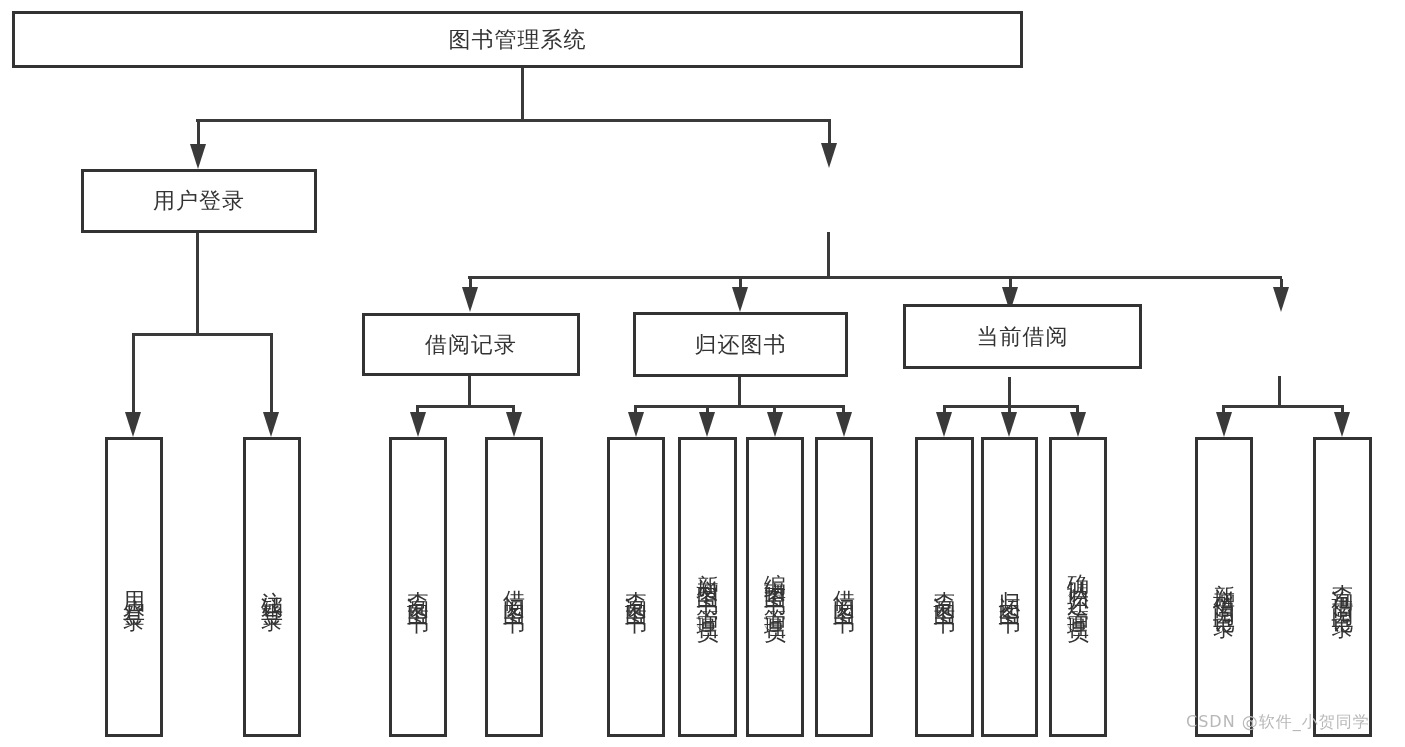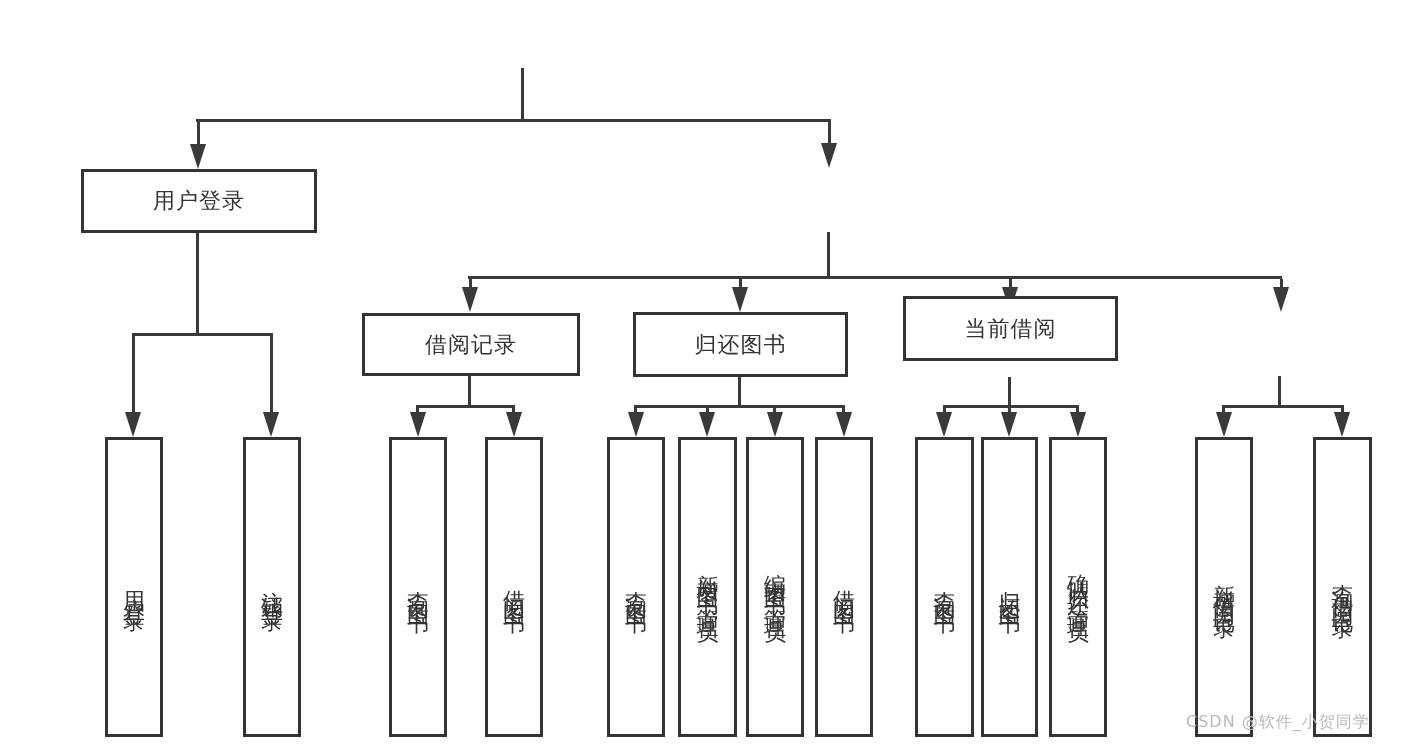--- a/index.html
+++ b/index.html
@@ -28,20 +28,23 @@
   .watermark{
     position:absolute;left:1186px;top:712px;font-size:16px;
     color:var(--watermark,#b8b8b8);letter-spacing:1px;white-space:nowrap;
   }
 </style>
 </head>
 <body>
 
 <div class="canvas">
 
+  <div class="box hbox" style="left:12px;top:11px;width:1011px;height:57px">
+    <span>图书管理系统</span>
+  </div>
 
   <div class="vline" style="left:521px;top:68px;height:53px"></div>
   <div class="hline" style="left:196px;top:119px;width:635px"></div>
   <div class="vline" style="left:197px;top:121px;height:25px"></div>
   <div class="arrow" style="left:190px;top:144px"></div>
   <div class="vline" style="left:828px;top:121px;height:24px"></div>
   <div class="arrow" style="left:821px;top:143px"></div>
 
   <div class="box hbox" style="left:81px;top:169px;width:236px;height:64px">
     <span>用户登录</span>
@@ -64,21 +67,21 @@
   <div class="arrow" style="left:1002px;top:287px"></div>
   <div class="vline" style="left:1280px;top:279px;height:11px"></div>
   <div class="arrow" style="left:1273px;top:287px"></div>
 
   <div class="box hbox" style="left:362px;top:313px;width:218px;height:63px">
     <span>借阅记录</span>
   </div>
   <div class="box hbox" style="left:633px;top:312px;width:215px;height:65px">
     <span>归还图书</span>
   </div>
-  <div class="box hbox" style="left:903px;top:296px;width:215px;height:65px">
+  <div class="box hbox" style="left:903px;top:304px;width:239px;height:65px">
     <span>当前借阅</span>
   </div>
 
   <div class="vline" style="left:468px;top:376px;height:32px"></div>
   <div class="hline" style="left:416px;top:405px;width:99px"></div>
   <div class="vline" style="left:416px;top:408px;height:7px"></div>
   <div class="arrow" style="left:410px;top:412px"></div>
   <div class="vline" style="left:512px;top:408px;height:7px"></div>
   <div class="arrow" style="left:506px;top:412px"></div>
 

